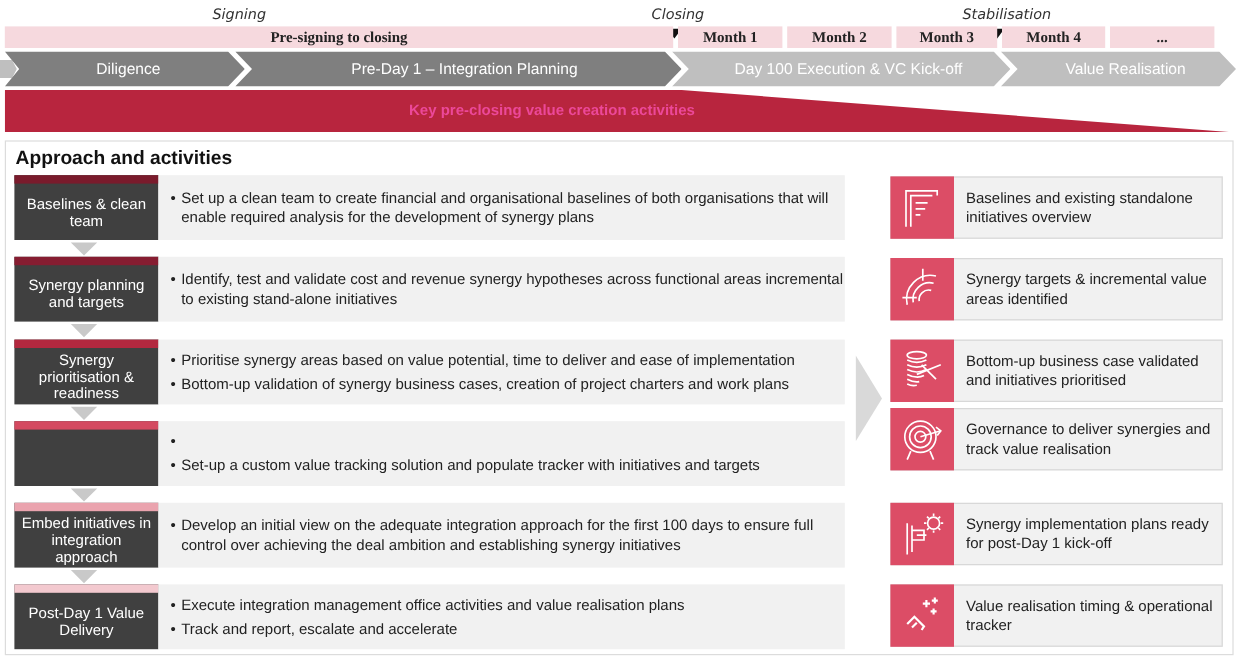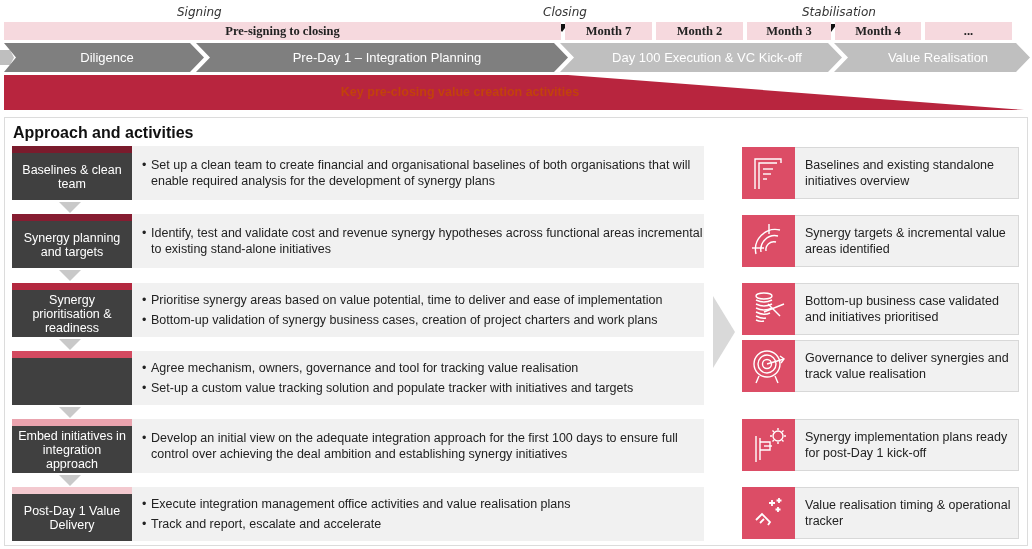--- a/index.html
+++ b/index.html
@@ -9,21 +9,21 @@
   .milestone { position: absolute; top: 5px; font-size: 12px; font-style: italic; color: #333; font-family: "DejaVu Sans", sans-serif; }
   .milestone-marker { position: absolute; width: 0; height: 0; border-left: 6px solid transparent; border-right: 6px solid transparent; border-top: 8px solid #111; }
 
   .period-bar { position: absolute; top: 22px; height: 18px; background: #f6d9de; font-family: "Liberation Serif", serif; font-weight: bold; font-size: 12.5px; color: #222; display: flex; align-items: center; justify-content: center; }
 
   .phase { position: absolute; top: 43px; height: 29px; }
   .phase svg { position: absolute; left: 0; top: 0; }
   .phase-label { position: absolute; left: 0; top: 0; width: 100%; height: 100%; display: flex; align-items: center; justify-content: center; color: #fff; font-weight: normal; font-size: 13px; }
 
   .banner { position: absolute; left: 4px; top: 75px; }
-  .banner-label { position: absolute; left: 0; top: 75px; width: 920px; height: 34px; display: flex; align-items: center; justify-content: center; color: #c2410c; font-weight: bold; font-size: 12.5px; }
+  .banner-label { position: absolute; left: 0; top: 75px; width: 920px; height: 34px; display: flex; align-items: center; justify-content: center; color: #ec4899; font-weight: bold; font-size: 12.5px; }
 
   .content-panel { position: absolute; left: 4px; top: 117px; width: 1024px; height: 429px; border: 1px solid #dcdcdc; background: #fff; }
 
   .section-title { position: absolute; font-weight: bold; font-size: 16px; color: #111; }
 
   .step { position: absolute; left: 12px; width: 692px; height: 54px; }
   .step-label { position: absolute; left: 0; top: 0; width: 120px; height: 54px; background: #404040; }
   .step-stripe { position: absolute; left: 0; top: 0; width: 120px; height: 7px; }
   .step-label-text { position: absolute; left: 0; top: 7px; width: 120px; height: 47px; display: flex; align-items: center; justify-content: center; text-align: center; color: #fff; font-size: 12.5px; line-height: 14px; padding: 0 4px; }
   .step-body { position: absolute; left: 120px; top: 0; width: 572px; height: 54px; background: #f1f1f1; display: flex; flex-direction: column; justify-content: center; padding-left: 10px; }
@@ -42,21 +42,21 @@
 <body>
 
 <div class="milestone" style="left:177px;">Signing</div>
 <div class="milestone-marker" style="left:186px; top:24px;"></div>
 <div class="milestone" style="left:543px;">Closing</div>
 <div class="milestone-marker" style="left:556px; top:24px;"></div>
 <div class="milestone" style="left:802px;">Stabilisation</div>
 <div class="milestone-marker" style="left:825px; top:24px;"></div>
 
 <div class="period-bar" style="left:4px; width:557px;">Pre-signing to closing</div>
-<div class="period-bar" style="left:565px; width:87px;">Month 7</div>
+<div class="period-bar" style="left:565px; width:87px;">Month 1</div>
 <div class="period-bar" style="left:656px; width:87px;">Month 2</div>
 <div class="period-bar" style="left:747px; width:84px;">Month 3</div>
 <div class="period-bar" style="left:835px; width:86px;">Month 4</div>
 <div class="period-bar" style="left:925px; width:87px;">...</div>
 
 <div class="phase" style="left:0; width:16px;">
   <svg width="16" height="29">
       <polygon points="0,7 10,7 14,14.5 10,22 0,22" fill="#bfbfbf"></polygon>
     </svg>
 </div>
@@ -141,21 +141,20 @@
 </div>
 <div class="step-connector" style="top:339px;"></div>
 
 <div class="step" style="top:351px;">
   <div class="step-label">
     <div class="step-stripe" style="background:#d44a60;"></div>
   </div>
   <div class="step-body">
     <div class="bullet">
         <span class="bullet-dot">•</span>
-        <span>Agree mechanism,  owners, governance and tool for tracking value realisation</span>
       </div>
     <div class="bullet">
         <span class="bullet-dot">•</span>
         <span>Set-up a custom value tracking solution and populate tracker with initiatives and targets</span>
       </div>
   </div>
 </div>
 <div class="step-connector" style="top:407px;"></div>
 
 <div class="step" style="top:419px;">

